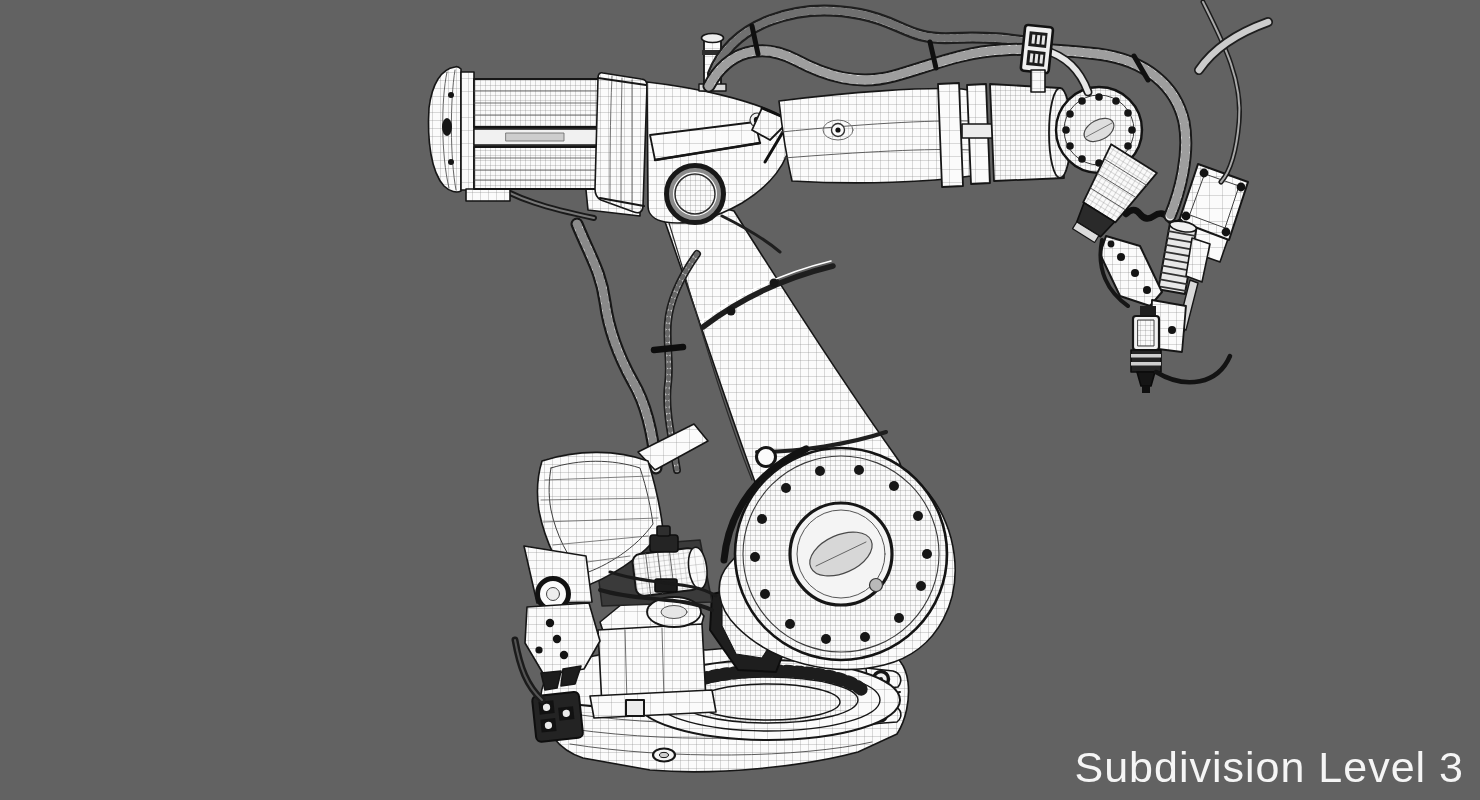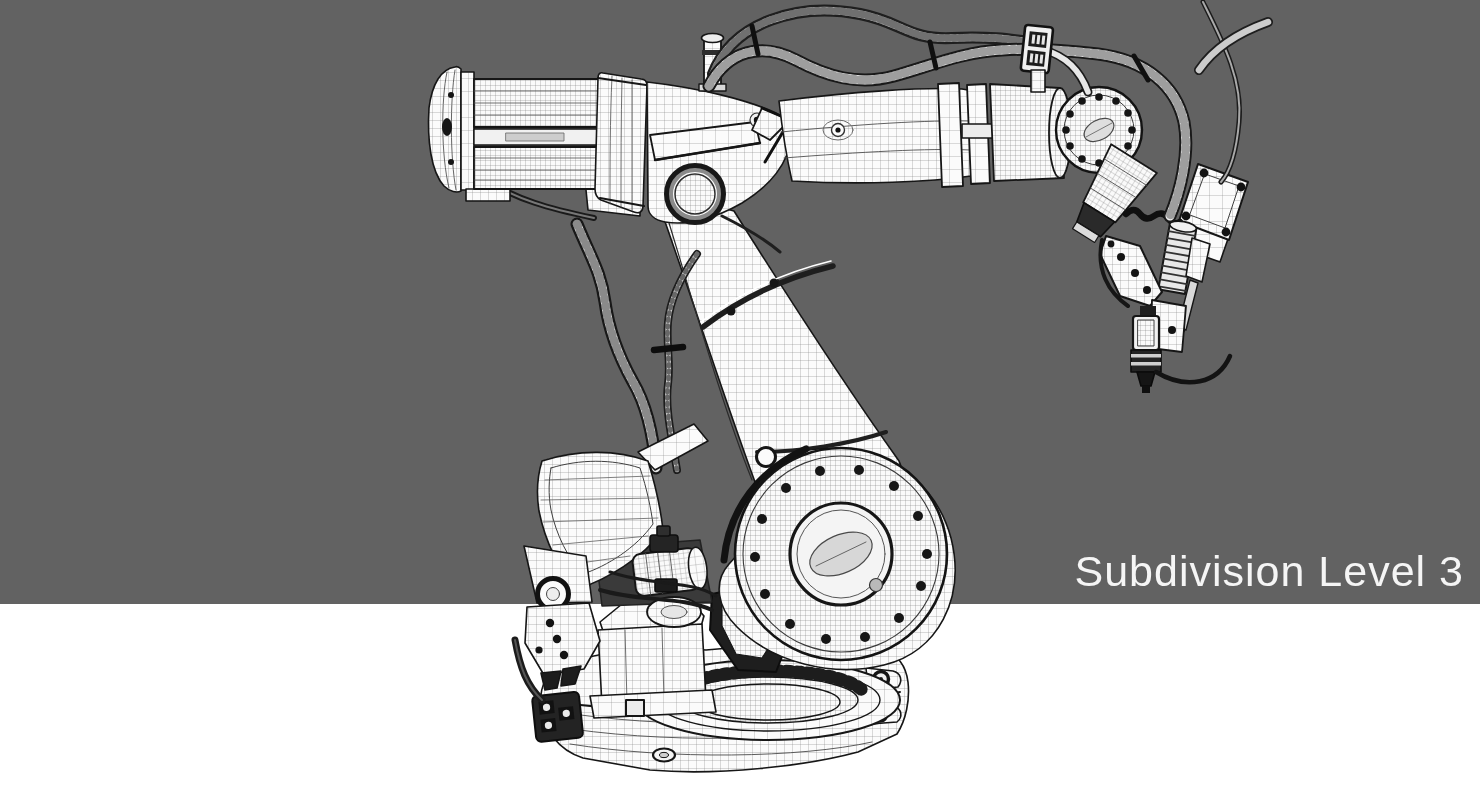--- a/index.html
+++ b/index.html
@@ -1,17 +1,17 @@
 <!DOCTYPE html>
 <html><head>
 <meta charset="utf-8">
 <style>
   html,body{margin:0;padding:0;}
   body{width:1480px;height:800px;overflow:hidden;font-family:"Liberation Sans",sans-serif;}
-  .stage{position:relative;width:1480px;height:604px;background:#626262;}
+  .stage{position:relative;width:1480px;height:800px;background:#626262;}
   .stage svg{position:absolute;left:0;top:0;display:block;}
   .caption{
     position:absolute;right:16px;bottom:8px;
     font-size:43px;font-weight:400;letter-spacing:1px;
     color:#f5f5f5;white-space:nowrap;
   }
 </style>
 </head>
 <body>
 

